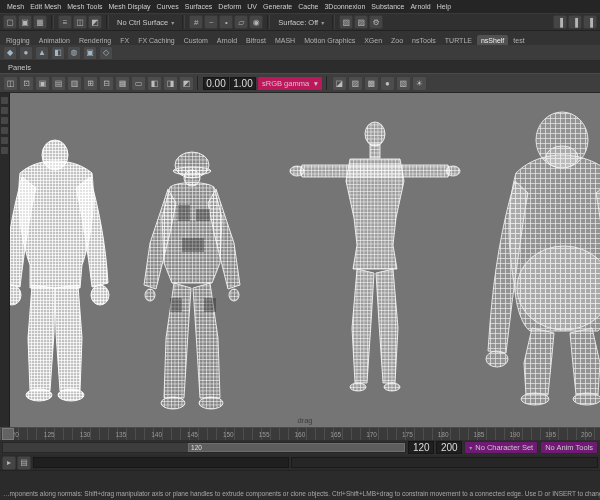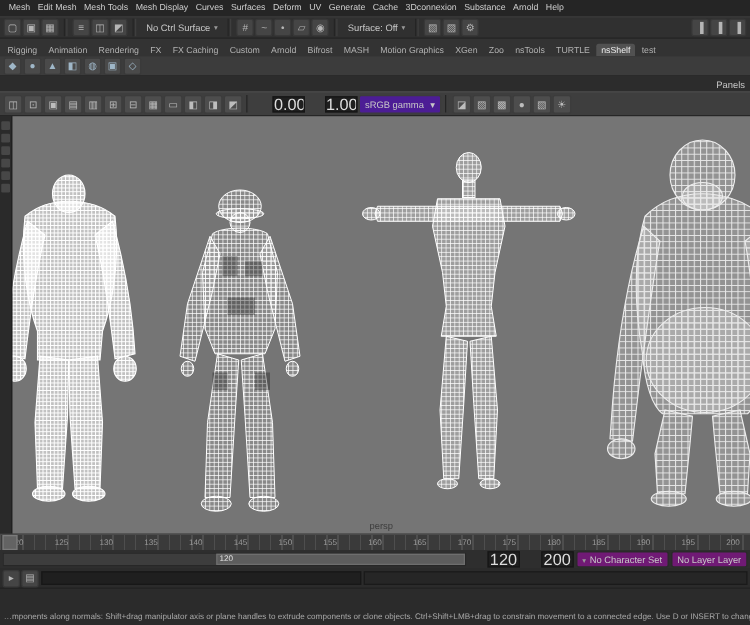--- a/index.html
+++ b/index.html
@@ -32,31 +32,31 @@
 
   
   .shelficons { height:16px; background:#3c3c3c; border-bottom:1px solid #2a2a2a;
     display:flex; gap:2px; align-items:center; padding:0 3px; }
   .sic { width:14px; height:14px; background:#4a4a4a; border:1px solid #3a3a3a;
     border-radius:2px; display:flex; align-items:center; justify-content:center;
     font-size:8px; color:#9fb7c8; }
 
   
   .panelmenu { height:12px; background:#2c2c2c; display:flex; align-items:center;
-    font-size:7.5px; padding-left:4px;justify-content:flex-end; }
+    font-size:7.5px; padding-left:4px; }
   .panelmenu .pm { padding:0 4px; }
   .paneltoolbar { height:20px; background:#3e3e3e; border-top:1px solid #4a4a4a;
     border-bottom:1px solid #262626; display:flex; align-items:center; gap:1px;
     padding:0 3px; font-size:7.5px; white-space:nowrap; }
   .pic { width:15px; height:15px; background:#4d4d4d; border:1px solid #3c3c3c;
     border-radius:2px; display:flex; align-items:center; justify-content:center;
     font-size:8px; color:#bdbdbd; }
   .field { height:13px; background:#1f1f1f; border:1px solid #161616; color:#ddd;
-    font-size:13px; width:26px; text-align:center; font-family:"Liberation Sans",sans-serif;margin-left:15px; }
-  .vtdd { height:15px; background:#4c1d95; border:1px solid #3c3c3c; border-radius:2px;
+    font-size:10px; width:26px; text-align:center; font-family:"Liberation Sans",sans-serif; }
+  .vtdd { height:15px; background:#be185d; border:1px solid #3c3c3c; border-radius:2px;
     padding:0 4px; display:flex; align-items:center; gap:5px; }
 
   
   .main { height:334px; display:flex; }
   .toolbox { width:10px; background:#2a2a2a; border-right:1px solid #1e1e1e;
     display:flex; flex-direction:column; align-items:center; gap:3px; padding-top:4px; }
   .tbi { width:7px; height:7px; background:#474747; border-radius:1px; }
   .viewport { flex:1; position:relative; background:#757575; overflow:hidden; }
   .viewport svg { position:absolute; inset:0; }
   .persp { position:absolute; bottom:2px; left:50%; transform:translateX(-50%);
@@ -416,21 +416,21 @@
       <g>
         <use href="#figHuman" fill="rgba(255,255,255,0.30)"></use>
         <use href="#figHuman" fill="url(#wgB)" stroke="#ffffff" stroke-width="0.8"></use>
       </g>
 
       <g>
         <use href="#figGorilla" fill="rgba(255,255,255,0.22)"></use>
         <use href="#figGorilla" fill="url(#wgC)" stroke="#ededed" stroke-width="0.9"></use>
       </g>
     </svg>
-    <div class="persp">persp</div>
+    <div class="persp">drag</div>
   </div>
 </div>
 
 <div class="timerow">
   <div class="ticks">
 
     <div class="curframe"></div>
   <span>120</span>
       <span>125</span>
       <span>130</span>
@@ -457,21 +457,21 @@
       <span class="rlabel">120</span>
     </div>
   </div>
   <input class="field" value="120" style="">
   <input class="field" value="200" style="">
   <div class="dd boxdd">
     <span class="ar">▾</span>
     <span>No Character Set</span>
   </div>
   <div class="dd boxdd">
-    <span>No Layer Layer</span>
+    <span>No Anim Tools</span>
   </div>
 </div>
 
 <div class="cmdrow">
   <div class="igroup">
 
   <div class="ic">
         <span>▸</span>
       </div>
       <div class="ic">

